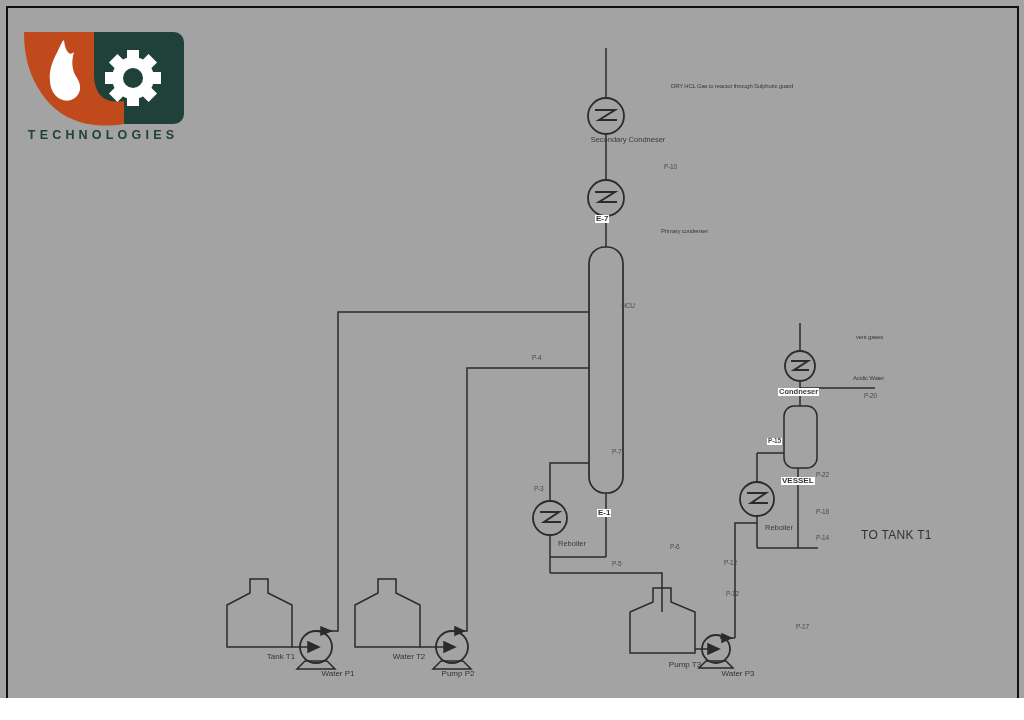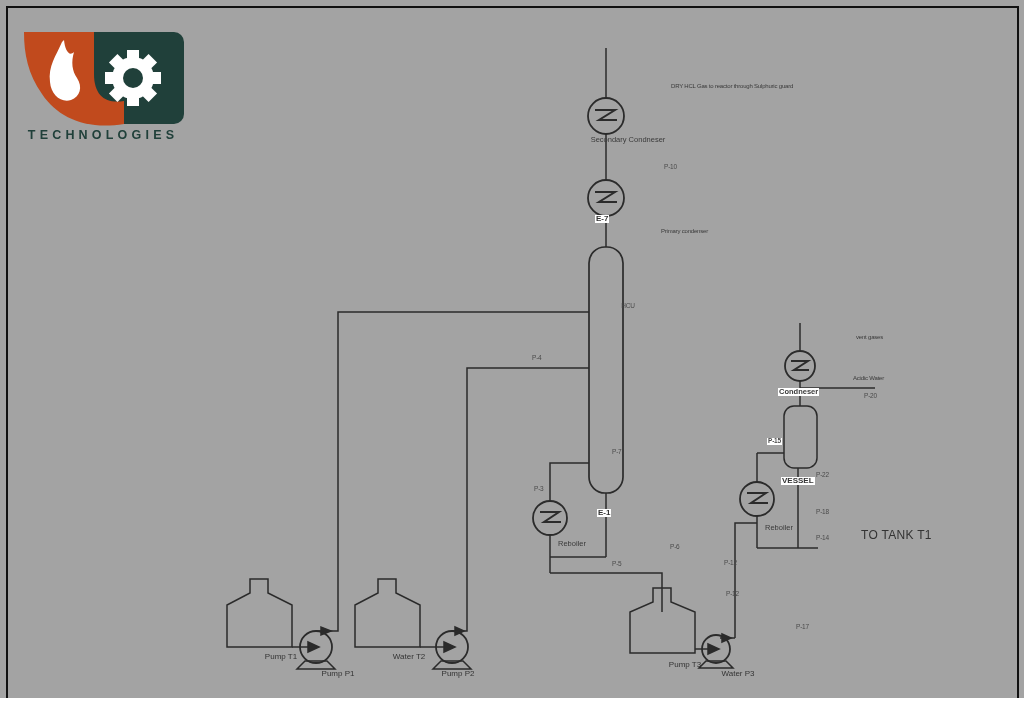--- a/index.html
+++ b/index.html
@@ -158,19 +158,19 @@
   <div class="lbl eq onln" style="left:778px;top:388px">Condneser</div>
   <div class="lbl tiny" style="left:820px;top:393px">P-20</div>
   <div class="lbl tiny onln" style="left:767px;top:438px">P-15</div>
   <div class="lbl tiny" style="left:772px;top:472px">P-22</div>
   <div class="lbl eq2 onln" style="left:781px;top:477px">VESSEL</div>
   <div class="lbl tiny" style="left:772px;top:509px">P-18</div>
   <div class="lbl eq c" style="left:757px;top:524px">Reboiler</div>
   <div class="lbl tiny" style="left:772px;top:535px">P-14</div>
   <div class="lbl big" style="left:817px;top:529px">TO TANK T1</div>
 
-  <div class="lbl eq2 c" style="left:259px;top:653px">Pump T1</div>
-  <div class="lbl eq2 c" style="left:316px;top:670px">Pump P1</div>
+  <div class="lbl eq2 c" style="left:259px;top:653px">Tank T1</div>
+  <div class="lbl eq2 c" style="left:316px;top:670px">Water P1</div>
   <div class="lbl eq2 c" style="left:387px;top:653px">Water T2</div>
   <div class="lbl eq2 c" style="left:436px;top:670px">Pump P2</div>
   <div class="lbl eq2 c" style="left:663px;top:661px">Pump T3</div>
   <div class="lbl eq2 c" style="left:716px;top:670px">Water P3</div>
 </div>
 
 </body></html>

